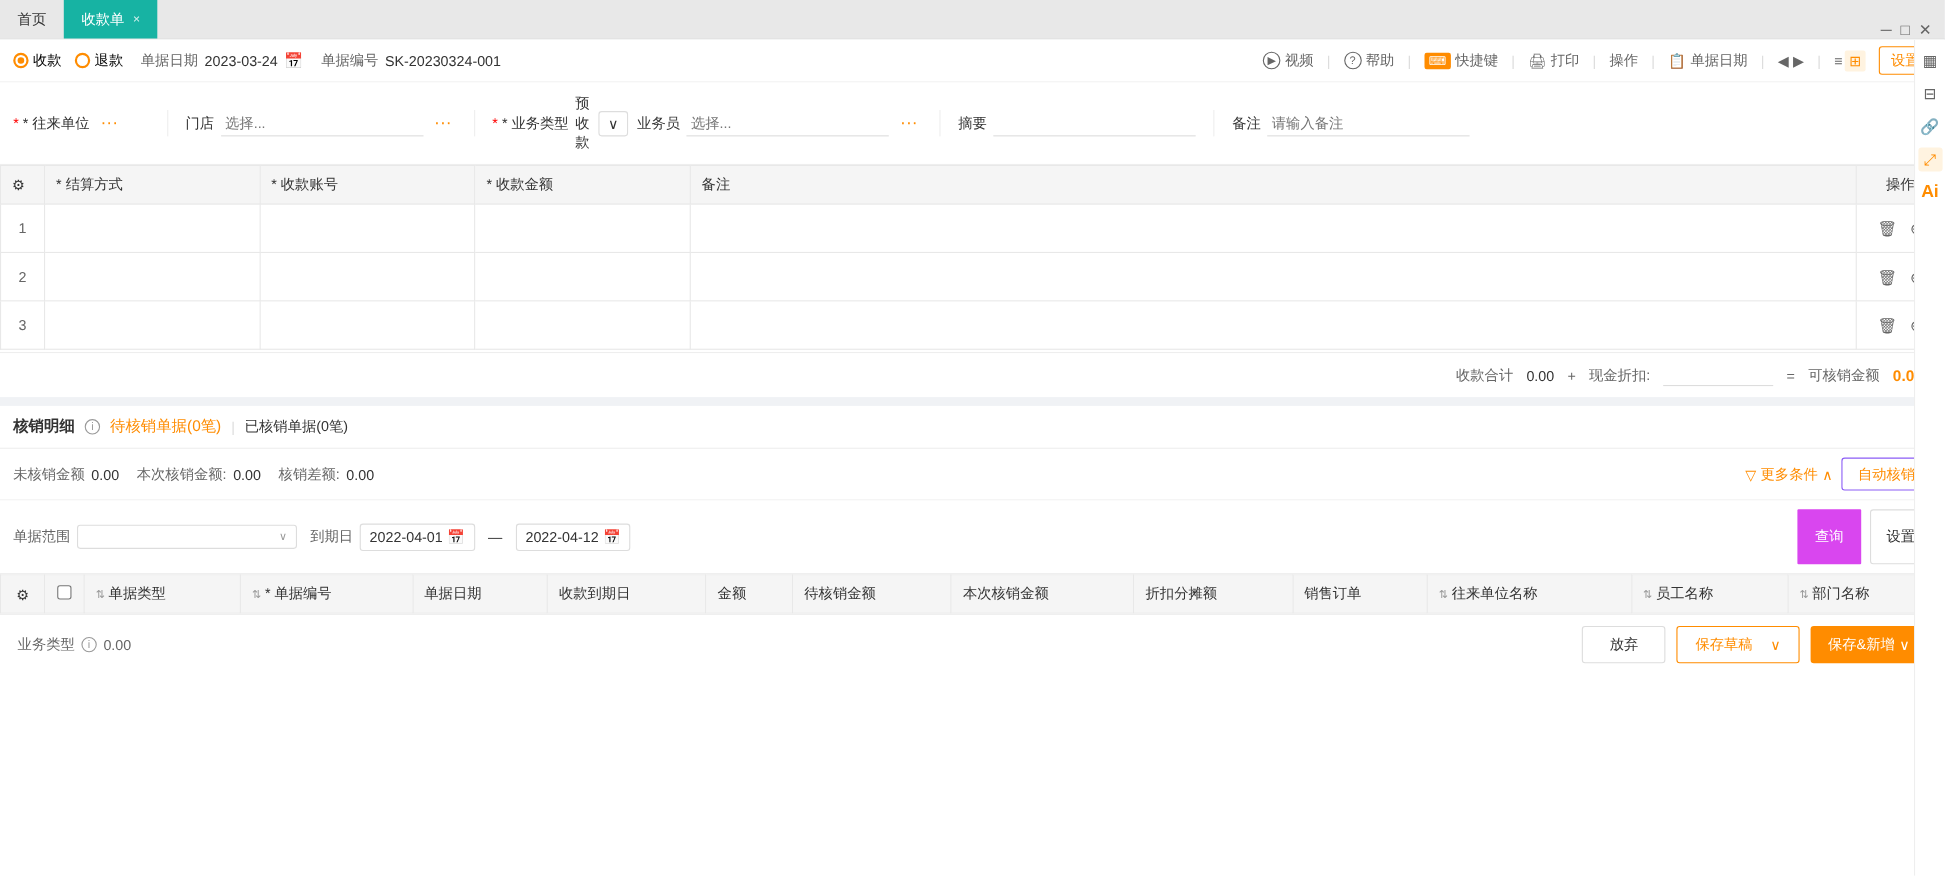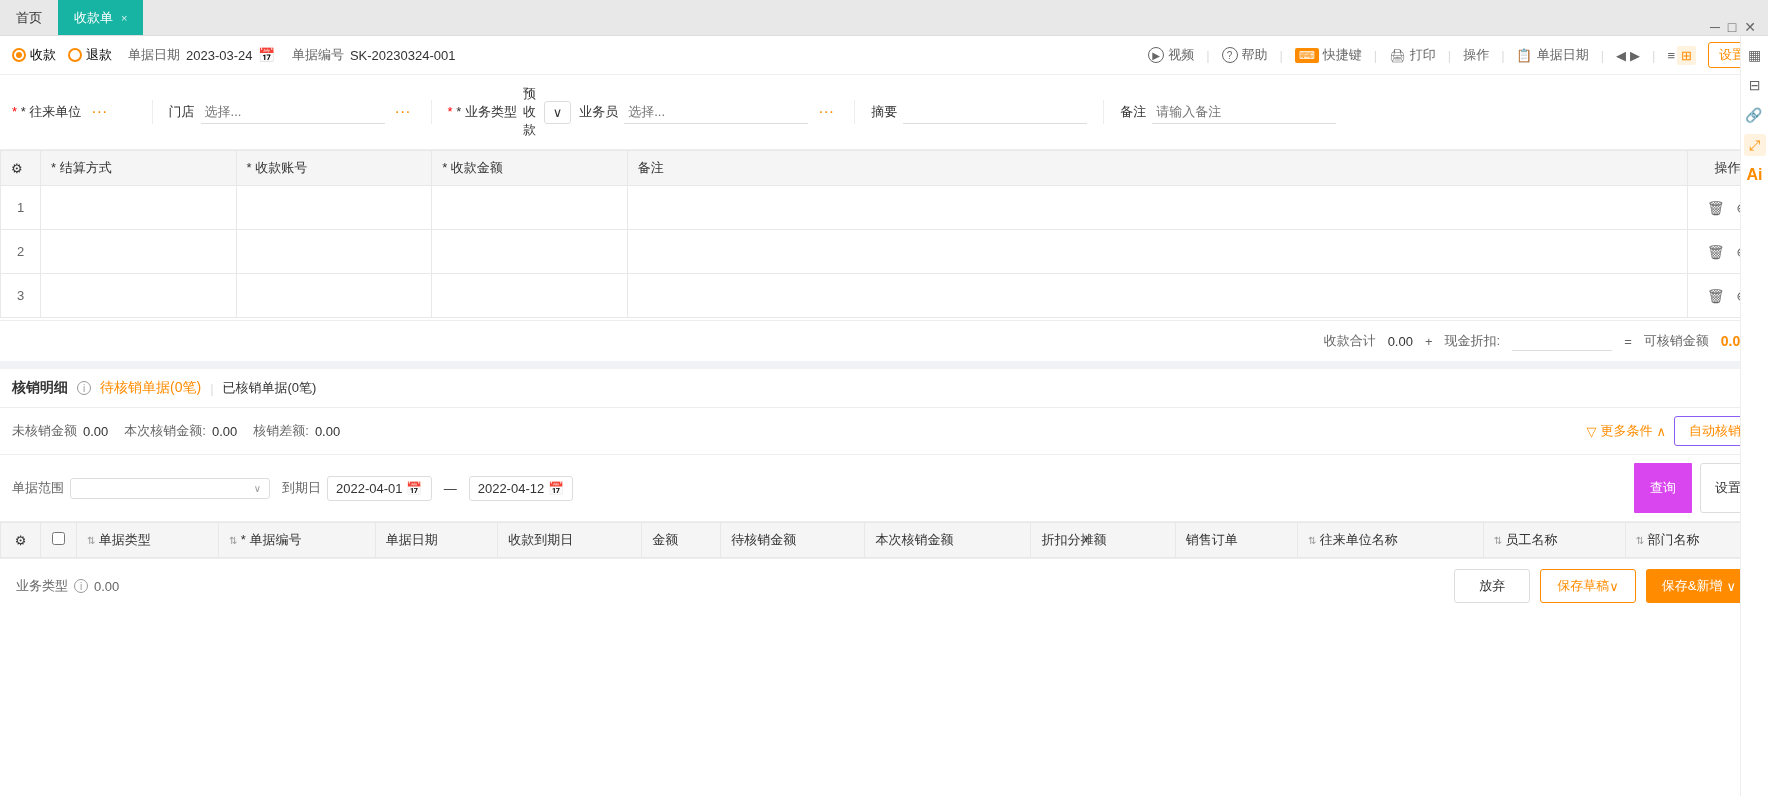--- a/index.html
+++ b/index.html
@@ -121,21 +121,21 @@
     .bottom-table th .sort-arrows { font-size: 10px; color: #999; }
 
     
     .footer {
       display: flex; align-items: center; padding: 10px 16px; border-top: 1px solid #eee;
       background: #fff; gap: 12px;
     }
     .footer-left { display: flex; align-items: center; gap: 6px; color: #666; }
     .footer-right { margin-left: auto; display: flex; gap: 10px; }
     .btn-abandon { background: #fff; border: 1px solid #ddd; color: #333; padding: 7px 24px; border-radius: 3px; cursor: pointer; font-size: 13px; }
-    .btn-save-draft { background: #fff; border: 1px solid #ff8c00; color: #ff8c00; padding: 7px 16px; border-radius: 3px; cursor: pointer; font-size: 13px; display: flex; align-items: center; gap: 0; }
+    .btn-save-draft { background: #fff; border: 1px solid #ff8c00; color: #ff8c00; padding: 7px 16px; border-radius: 3px; cursor: pointer; font-size: 13px; display: flex; align-items: center; gap: 16px; }
     .btn-save-new { background: #ff8c00; border: none; color: #fff; padding: 7px 16px; border-radius: 3px; cursor: pointer; font-size: 13px; display: flex; align-items: center; gap: 4px; }
 
     
     .right-sidebar {
       position: fixed; right: 0; top: 36px; width: 28px;
       background: #fff; border-left: 1px solid #eee;
       display: flex; flex-direction: column; align-items: center;
       padding: 8px 0; gap: 8px;
       height: calc(796px - 36px);
     }

